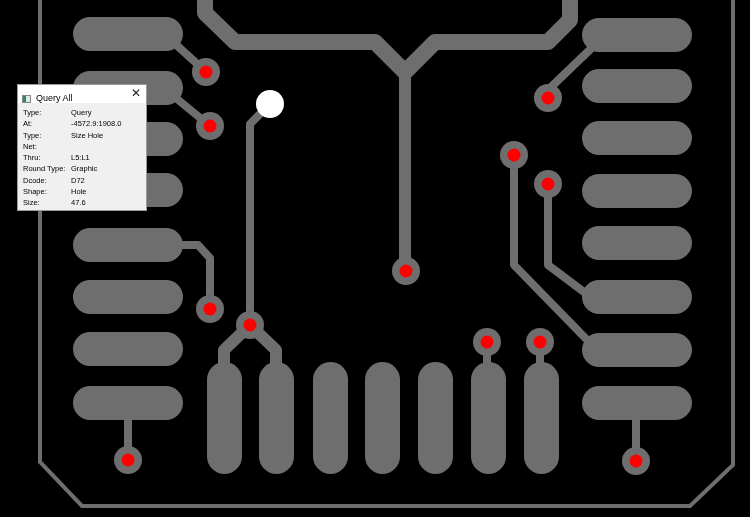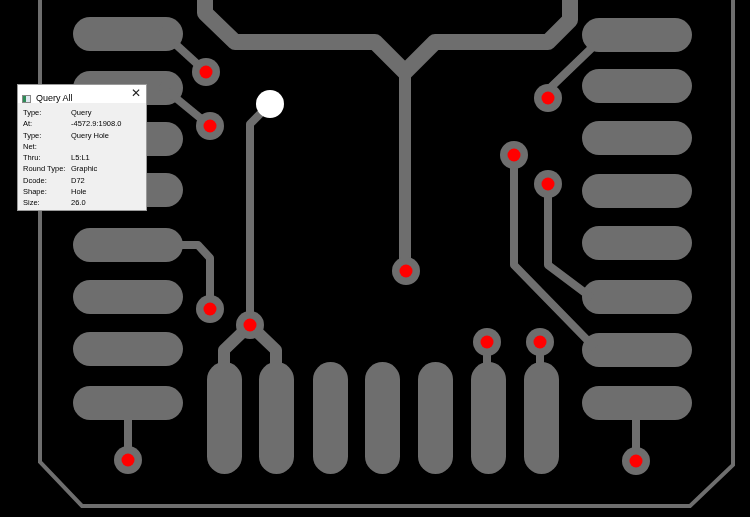--- a/index.html
+++ b/index.html
@@ -150,21 +150,21 @@
     <div class="row">
         <span class="k">Type:</span>
         <span class="v">Query</span>
       </div>
     <div class="row">
         <span class="k">At:</span>
         <span class="v">-4572.9:1908.0</span>
       </div>
     <div class="row">
         <span class="k">Type:</span>
-        <span class="v">Query Hole</span>
+        <span class="v">Size Hole</span>
       </div>
     <div class="row">
         <span class="k">Net:</span>
         <span class="v"></span>
       </div>
     <div class="row">
         <span class="k">Thru:</span>
         <span class="v">L5:L1</span>
       </div>
     <div class="row">
@@ -174,16 +174,16 @@
     <div class="row">
         <span class="k">Dcode:</span>
         <span class="v">D72</span>
       </div>
     <div class="row">
         <span class="k">Shape:</span>
         <span class="v">Hole</span>
       </div>
     <div class="row">
         <span class="k">Size:</span>
-        <span class="v">26.0</span>
+        <span class="v">47.6</span>
       </div>
   </div>
 </div>
 
 </body></html>

